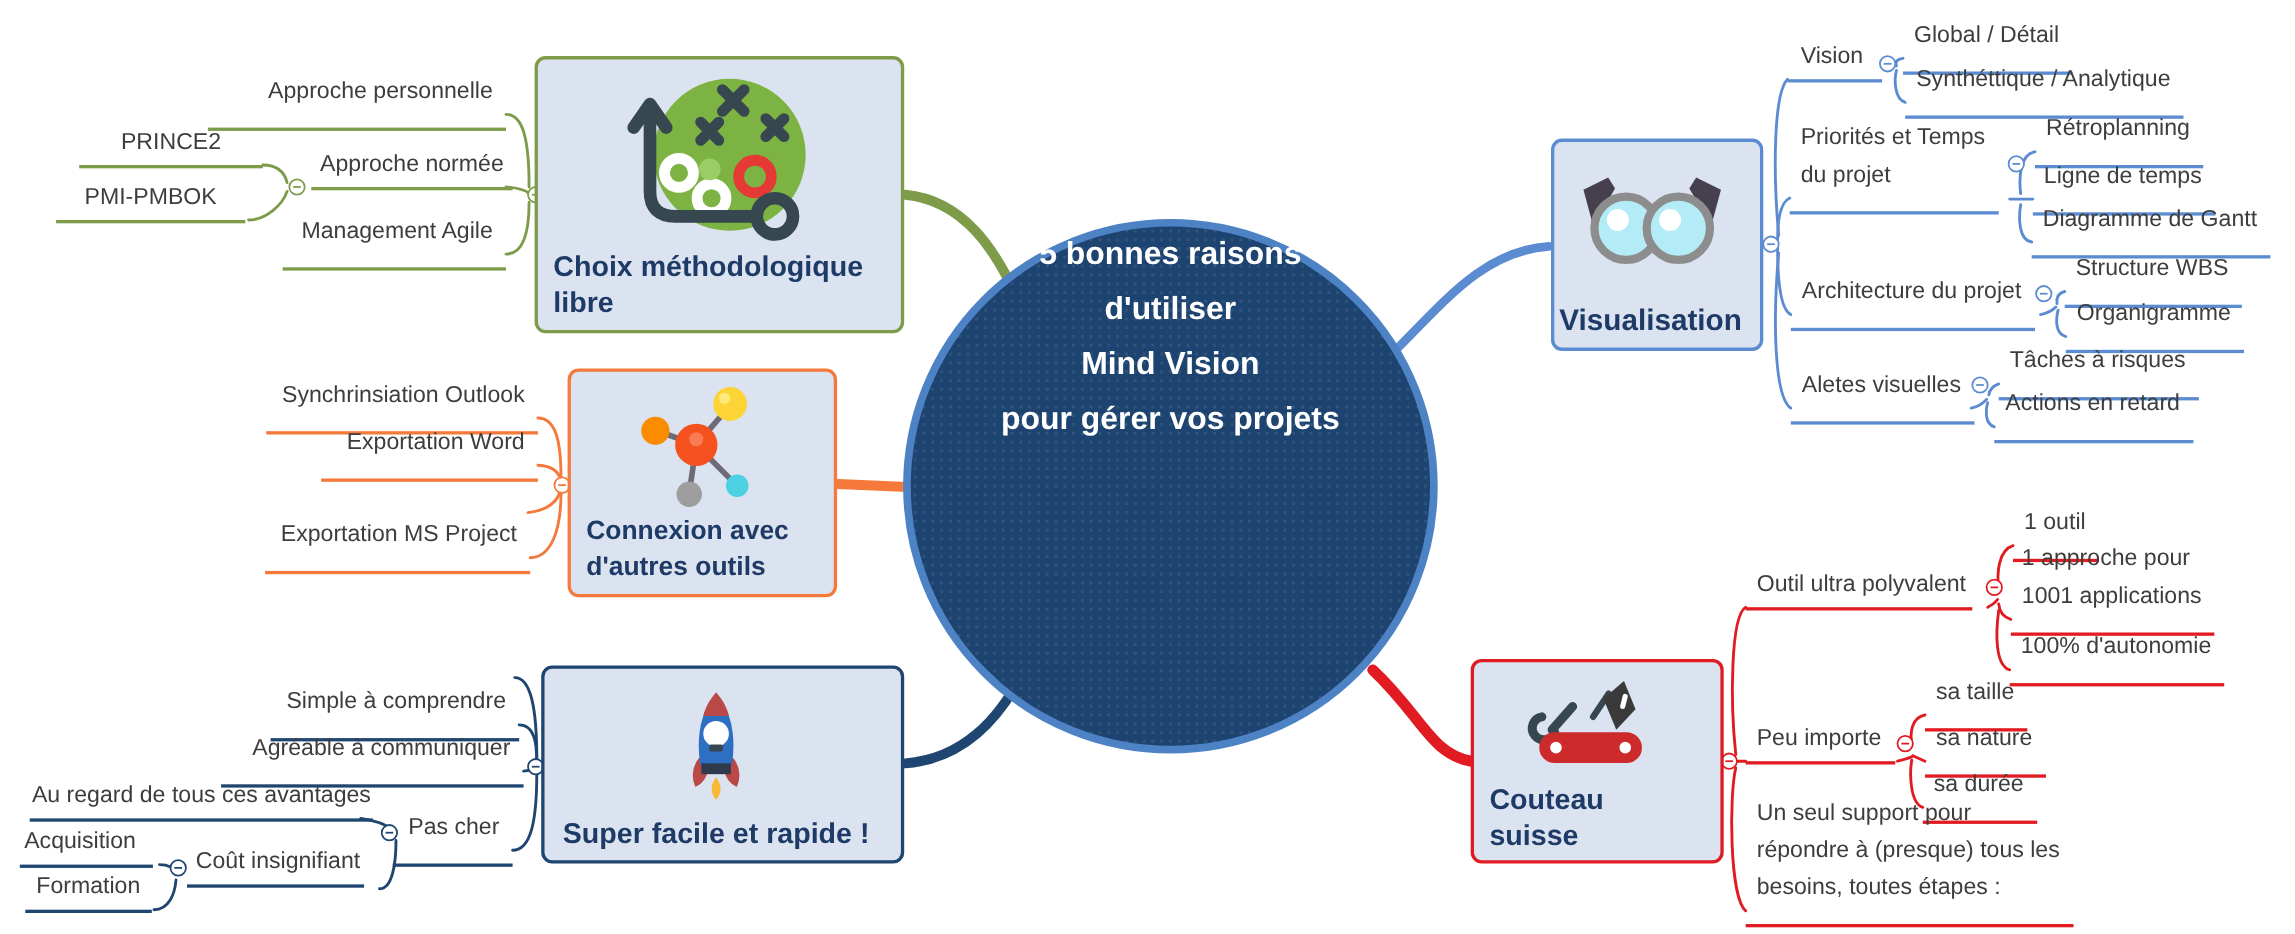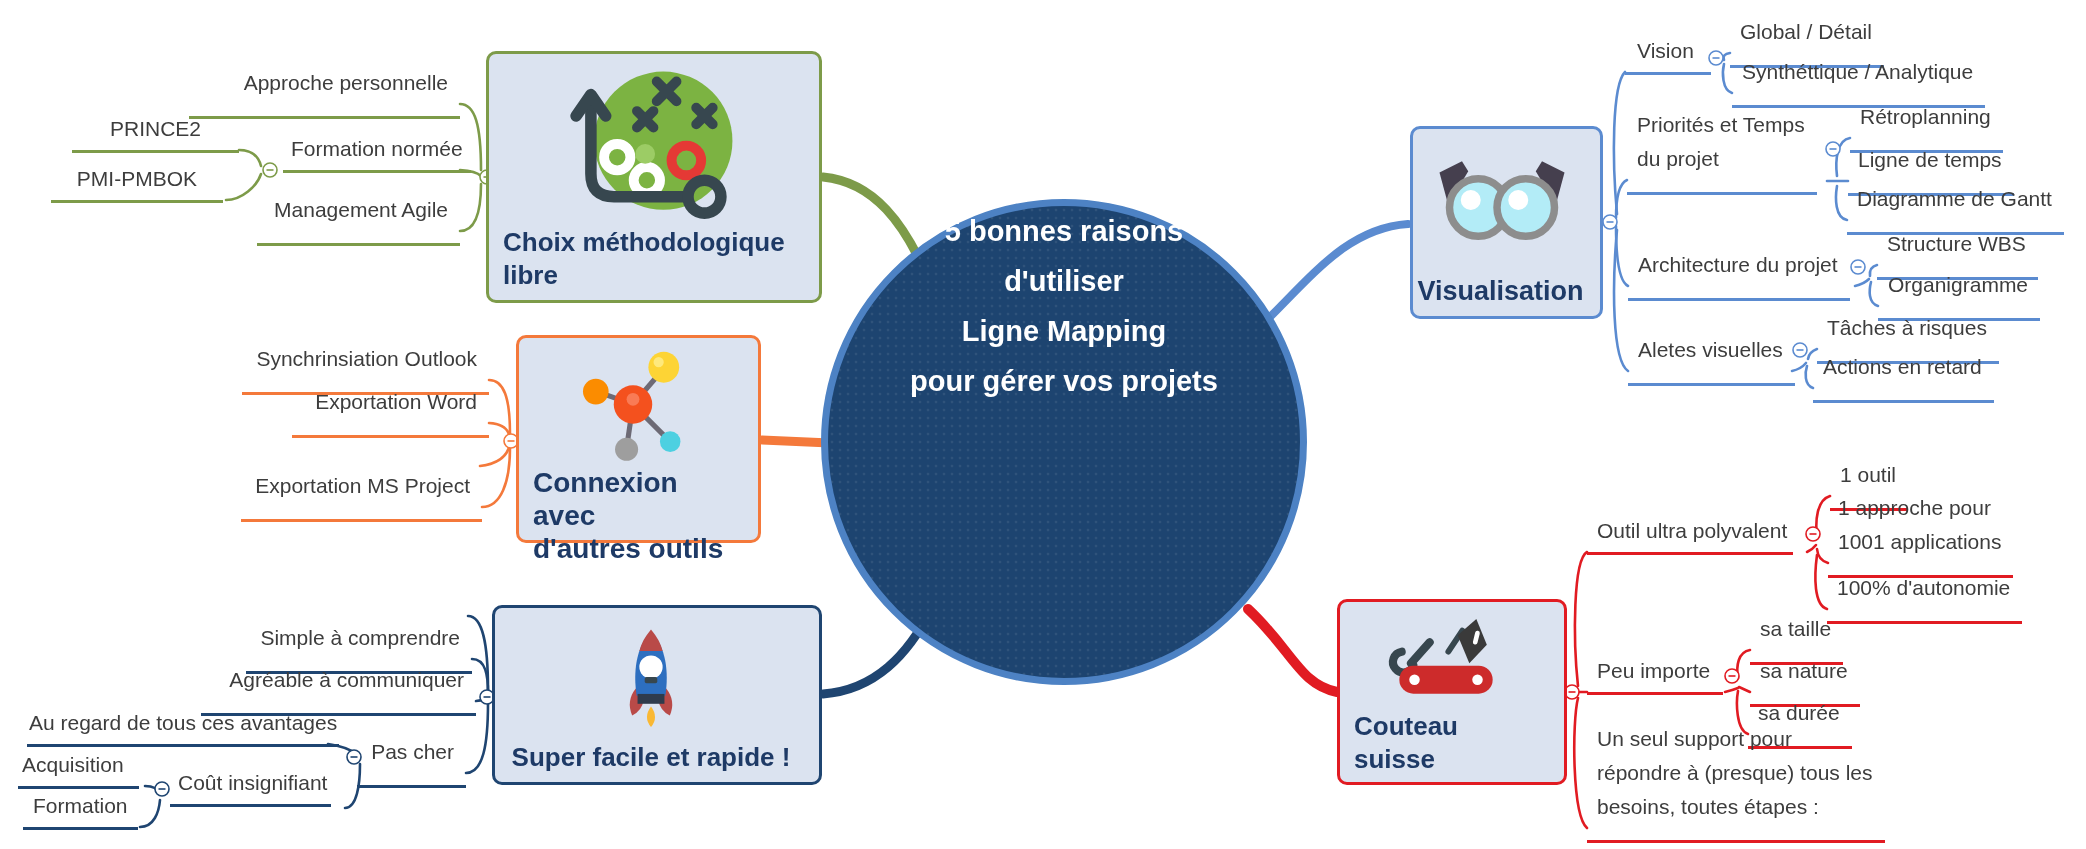--- a/index.html
+++ b/index.html
@@ -161,21 +161,21 @@
     <g class="tg tg-cout" transform="translate(1732,676)">
         <circle r="7"></circle>
         <line x1="-3.5" y1="0" x2="3.5" y2="0"></line>
       </g>
   </svg>
 
   <div class="center-node">
     <div class="center-text">
       <div>5 bonnes raisons</div>
       <div>d'utiliser</div>
-      <div>Ligne Mapping</div>
+      <div>Mind Vision</div>
       <div>pour gérer vos projets</div>
     </div>
   </div>
 
   <div class="node-box" style="left:486px;top:51px;width:336px;height:252px;border-color:var(--c-methodology)">
     <svg class="node-icon" width="215" height="158" viewBox="0 0 130 96">
       <circle cx="74" cy="46" r="42" fill="#7cb342"></circle>
       <circle cx="46" cy="56" r="8" fill="none" stroke="#ffffff" stroke-width="6"></circle>
       <circle cx="64" cy="70" r="8" fill="none" stroke="#ffffff" stroke-width="6"></circle>
       <circle cx="63" cy="54" r="6" fill="#9ccc65"></circle>
@@ -200,21 +200,21 @@
         <line x1="50" y1="44" x2="78" y2="72"></line>
       </g>
       <circle cx="74" cy="15" r="12" fill="#fdd435"></circle>
       <circle cx="70" cy="11" r="4" fill="#fee97c"></circle>
       <circle cx="21" cy="34" r="10" fill="#fb8c00"></circle>
       <circle cx="50" cy="44" r="15" fill="#f4511e"></circle>
       <circle cx="50" cy="40" r="5" fill="#f97b55"></circle>
       <circle cx="45" cy="79" r="9" fill="#9e9e9e"></circle>
       <circle cx="79" cy="73" r="8" fill="#4dd0e1"></circle>
     </svg>
-    <div class="node-title" style="align-self:flex-start;text-align:left;font-size:28px">Connexion avec
+    <div class="node-title" style="align-self:flex-start;text-align:left;font-size:24px">Connexion avec
 d'autres outils</div>
   </div>
 
   <div class="node-box" style="left:492px;top:605px;width:330px;height:180px;border-color:var(--c-facile)">
     <svg class="node-icon" width="92" height="104" viewBox="0 0 100 116">
       <path d="M50 92 Q41 104 50 115 Q59 104 50 92" fill="#f9b834"></path>
       <path d="M33 72 Q22 86 29 102 Q40 97 42 84 Z" fill="#b94a48"></path>
       <path d="M67 72 Q78 86 71 102 Q60 97 58 84 Z" fill="#b94a48"></path>
       <path d="M50 8 C33 26 30 54 34 80 L66 80 C70 54 67 26 50 8" fill="#2d6fc0"></path>
       <path d="M50 6 C43 14 39 22 37 30 L63 30 C61 22 57 14 50 6" fill="#b94a48"></path>
@@ -248,21 +248,21 @@
       <rect x="20" y="46" width="80" height="24" rx="12" fill="#cd2b2b"></rect>
       <circle cx="33" cy="58" r="4.5" fill="#ffffff"></circle>
       <circle cx="87" cy="58" r="4.5" fill="#ffffff"></circle>
     </svg>
     <div class="node-title">Couteau suisse</div>
   </div>
 
   <span class="lbl b-meth" style="right:1626px;top:66px;padding-left:55px">Approche personnelle</span>
   <span class="lbl b-meth ctr" style="right:1847px;top:112px;padding:0 38px 4px 38px">PRINCE2</span>
   <span class="lbl b-meth ctr" style="right:1863px;top:162px;padding:0 26px 4px 26px">PMI-PMBOK</span>
-  <span class="lbl b-meth" style="left:283px;top:132px;padding:0 8px 4px 8px">Formation normée</span>
+  <span class="lbl b-meth" style="left:283px;top:132px;padding:0 8px 4px 8px">Approche normée</span>
   <span class="lbl b-meth" style="right:1626px;top:193px;padding-left:17px">Management Agile</span>
 
   <span class="lbl b-conn" style="right:1597px;top:342px;padding-left:14px">Synchrinsiation Outlook</span>
   <span class="lbl b-conn" style="right:1597px;top:385px;padding-left:23px">Exportation Word</span>
   <span class="lbl b-conn" style="right:1604px;top:469px;padding-left:14px">Exportation MS Project</span>
 
   <span class="lbl b-fac" style="right:1614px;top:621px;padding-left:14px">Simple à comprendre</span>
   <span class="lbl b-fac" style="right:1610px;top:663px;padding-left:28px">Agréable à communiquer</span>
   <span class="lbl b-fac" style="right:1620px;top:735px;padding-left:14px">Pas cher</span>
   <span class="lbl b-fac" style="left:27px;top:706px;padding:0 2px 4px 2px">Au regard de tous ces avantages</span>

